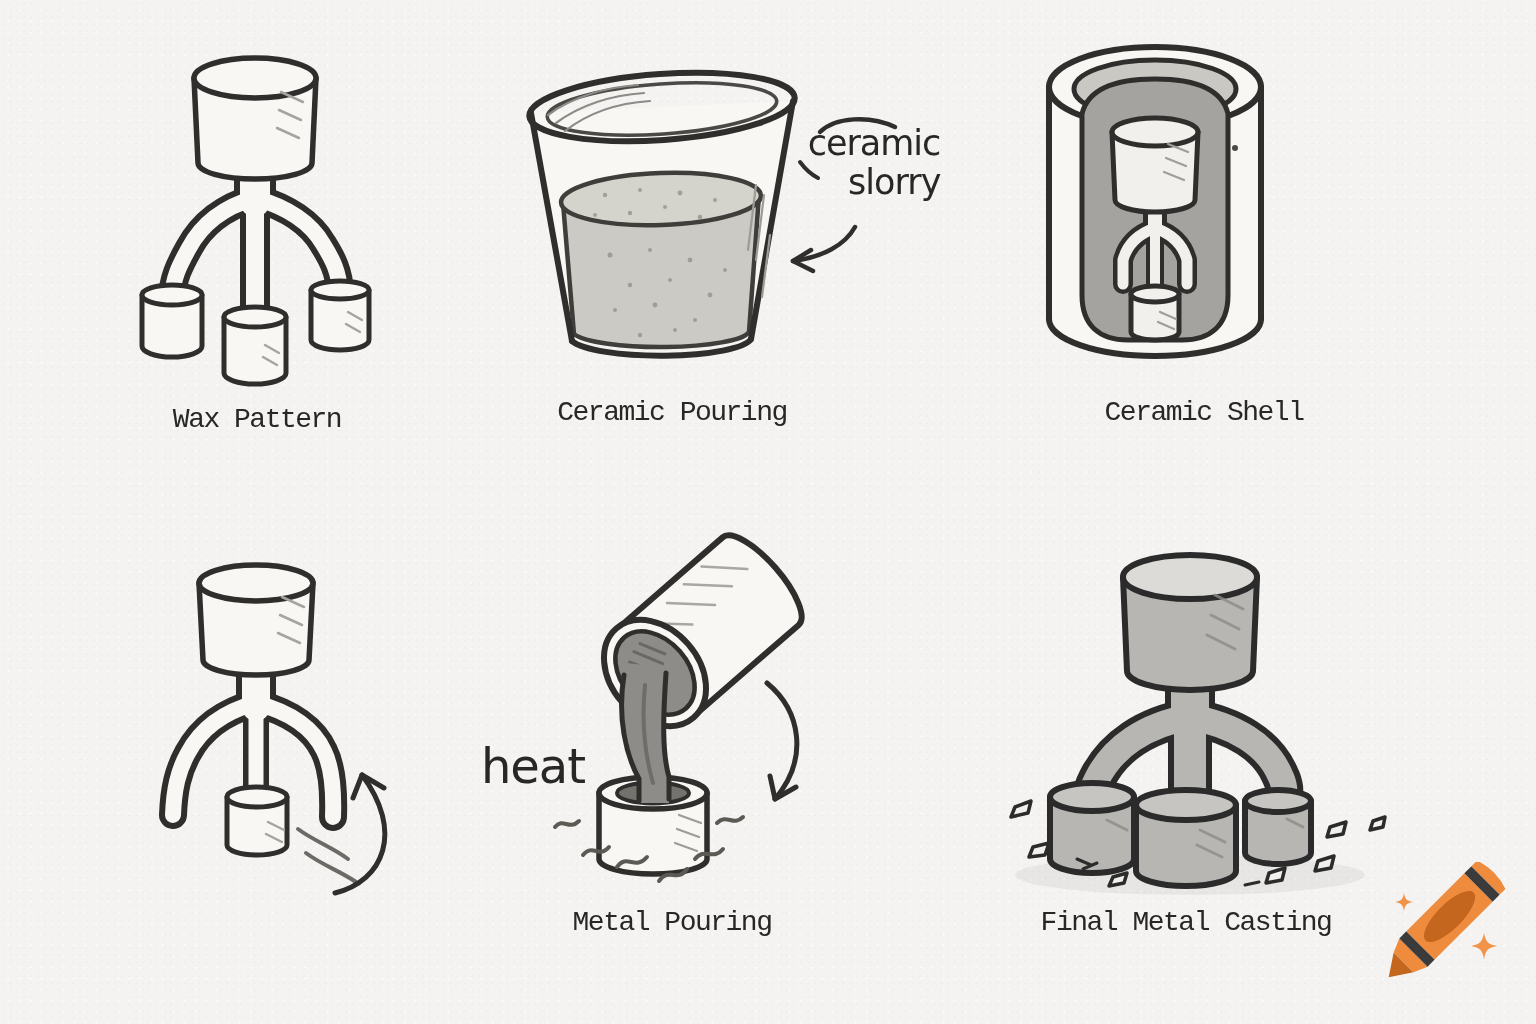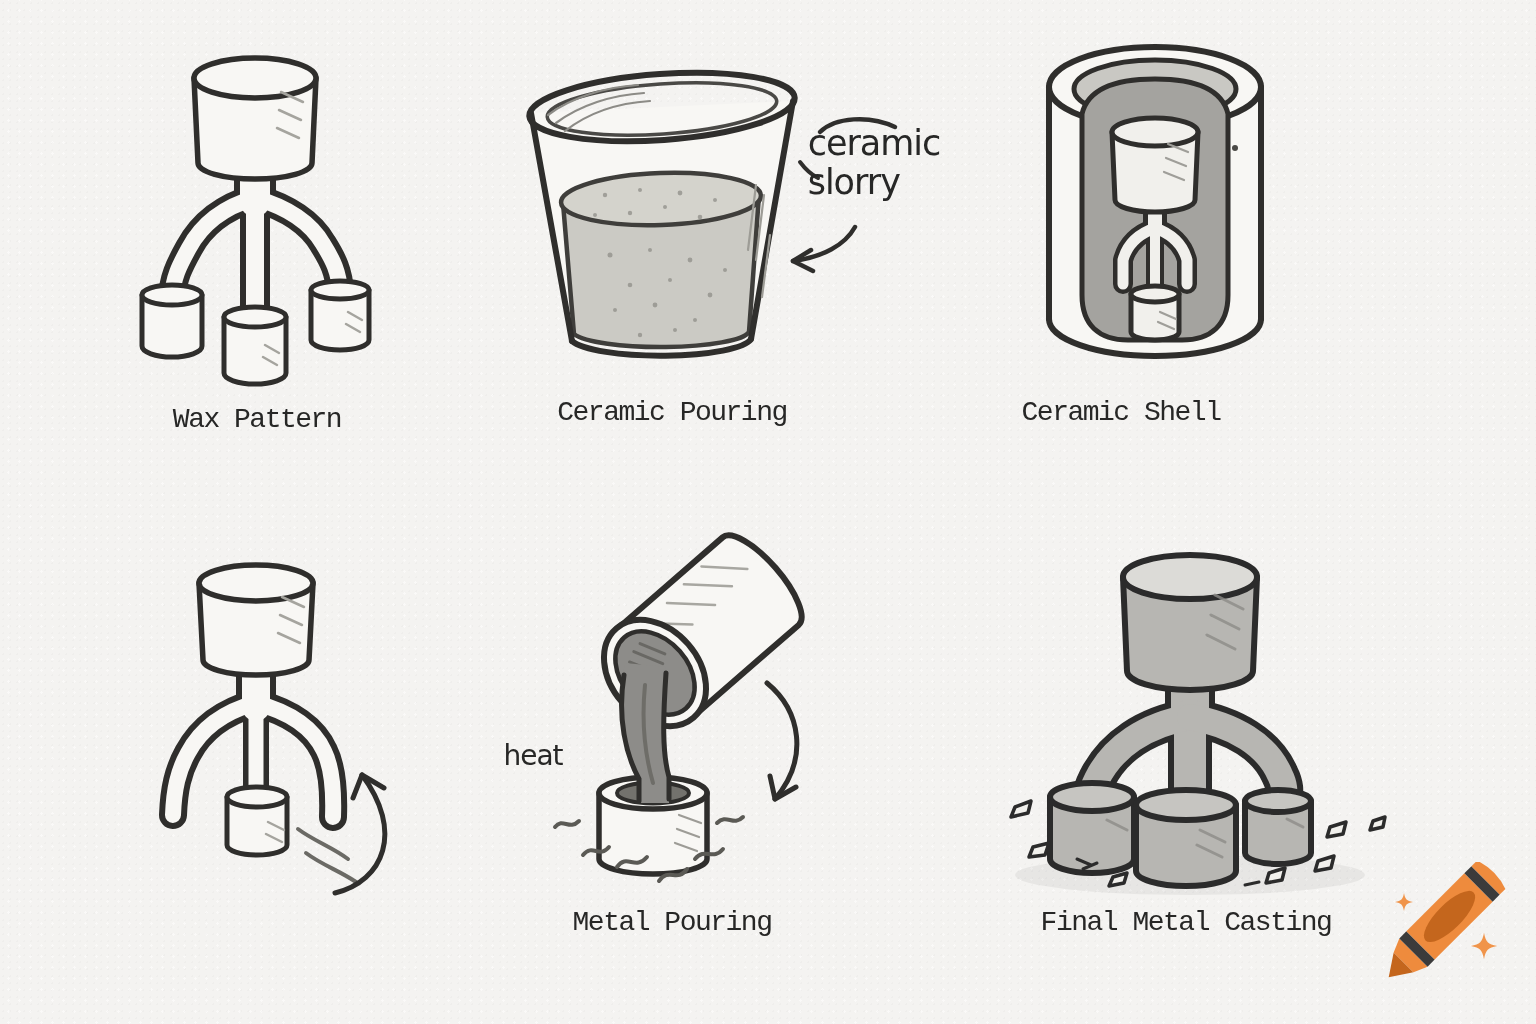--- a/index.html
+++ b/index.html
@@ -20,21 +20,21 @@
   .illus{position:absolute;}
   .lbl{
     position:absolute;transform:translateX(-50%);
     text-align:right;color:#272726;
     font-size:28px;letter-spacing:-1.5px;line-height:1.18;
     white-space:nowrap;
     font-family:Liberation Mono, monospace;
   }
   .note{
     position:absolute;transform:translateX(-50%);
-    text-align:left;color:#272726;
+    text-align:right;color:#272726;
     font-size:35px;letter-spacing:-1px;line-height:1.12;
     white-space:nowrap;
   }
   svg{display:block;}
 </style>
 </head>
 <body>
 
 <div class="canvas">
 
@@ -174,21 +174,21 @@
     </g>
     <circle cx="205" cy="116" r="3" fill="#4a4946"></circle>
     <g stroke="#9f9e99" stroke-width="2.2" stroke-linecap="round" fill="none">
       <path d="M138,112 L158,120"></path>
         <path d="M136,126 L156,134"></path>
         <path d="M134,140 L154,148"></path>
       <path d="M130,280 L146,287"></path>
         <path d="M128,290 L144,297"></path>
     </g>
   </svg>
-  <div class="lbl" style="left:1121px;top:396px">
+  <div class="lbl" style="left:1204px;top:396px">
     <div>Ceramic Shell</div>
   </div>
 
   <svg class="illus" style="left:122px;top:527px" width="340" height="385" viewBox="0 0 340 385">
     <g fill="none" stroke-linecap="round" stroke-linejoin="round">
       <g stroke="#2f2e2c">
         <path d="M134,140 L134,180" stroke-width="40"></path>
         <path d="M134,174 L134,272" stroke-width="26"></path>
         <path d="M134,176 C104,184 80,200 66,226 C56,244 52,262 51,288" stroke-width="28"></path>
         <path d="M134,176 C164,184 190,198 202,224 C210,240 212,262 211,290" stroke-width="28"></path>
@@ -266,21 +266,21 @@
       <path d="M152,352 C162,338 170,356 182,342"></path>
       <path d="M194,366 C204,352 212,368 222,354"></path>
       <path d="M230,344 C240,332 248,346 258,334"></path>
       <path d="M252,308 C262,298 268,312 278,302"></path>
     </g>
     <g fill="none" stroke="#2f2e2c" stroke-width="5" stroke-linecap="round" stroke-linejoin="round">
       <path d="M302,168 C336,196 344,244 310,284"></path>
       <path d="M310,284 L305,261 M310,284 L331,272"></path>
     </g>
   </svg>
-  <div class="note" style="left:533px;top:740px;font-size:28px">heat</div>
+  <div class="note" style="left:533px;top:740px;font-size:48px">heat</div>
   <div class="lbl" style="left:672px;top:906px">Metal Pouring</div>
 
   <svg class="illus" style="left:995px;top:535px" width="410" height="380" viewBox="0 0 410 380">
     <ellipse cx="195" cy="340" rx="175" ry="20" fill="rgba(0,0,0,0.05)"></ellipse>
     <g fill="none" stroke-linecap="round" stroke-linejoin="round">
       <g stroke="#2b2b2b">
         <path d="M195,135 L195,185" stroke-width="50"></path>
         <path d="M195,180 L195,285" stroke-width="44"></path>
         <path d="M195,182 C150,190 118,212 102,244 C95,258 95,264 97,272" stroke-width="38"></path>
         <path d="M195,182 C240,190 272,210 285,240 C290,250 290,256 288,264" stroke-width="38"></path>

